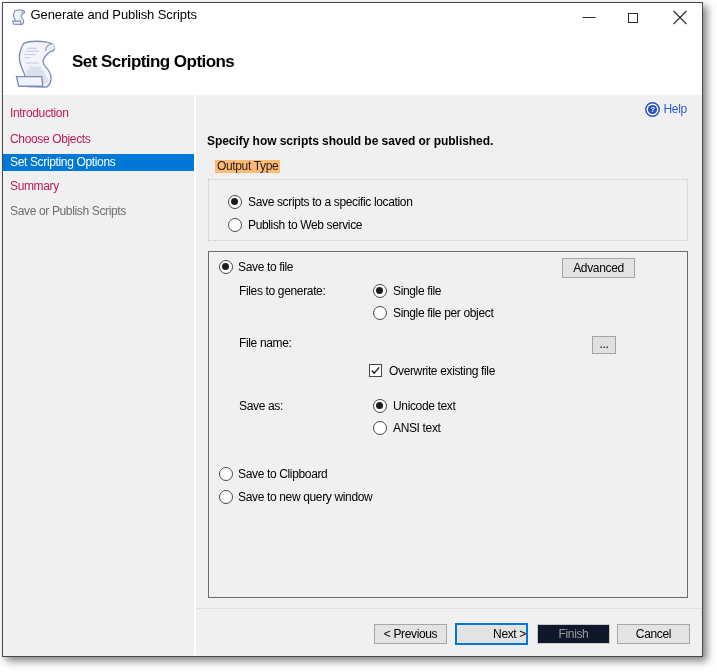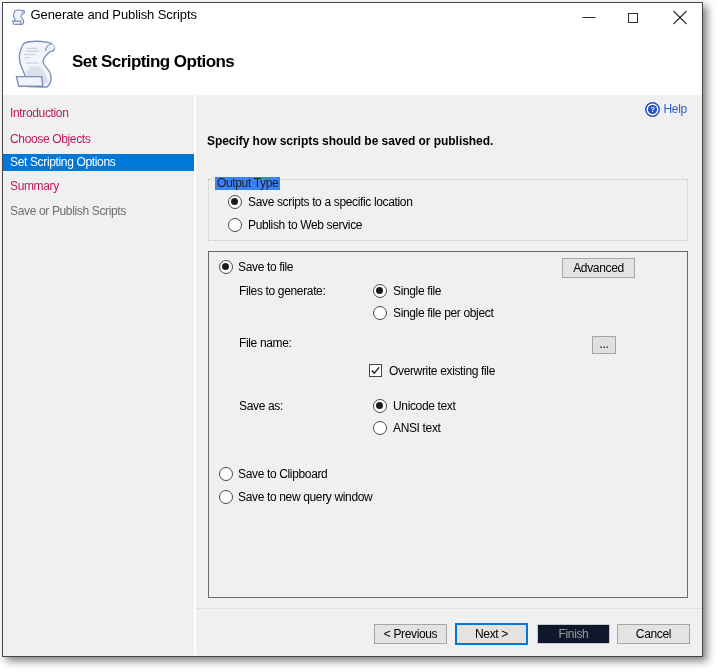--- a/index.html
+++ b/index.html
@@ -12,21 +12,21 @@
   #bigtitle{position:absolute;left:72px;top:52px;font-size:17px;font-weight:bold;color:#000;letter-spacing:-0.55px;}
   
   .nav{position:absolute;left:10px;font-size:12px;color:#be185d;line-height:13px;}
   #navsel{position:absolute;left:3px;top:154px;width:191px;height:17px;background:#0078d7;}
   #navseltext{position:absolute;left:10px;top:156px;color:#ffffff;font-size:12px;line-height:13px;}
   #vdivider{position:absolute;left:194px;top:95px;width:2px;height:560px;background:#ffffff;}
   
   #helptext{position:absolute;left:663.5px;top:102.5px;color:#2b5cd7;font-size:12px;line-height:12px;}
   #heading{position:absolute;left:207px;top:133.5px;font-size:12px;font-weight:bold;letter-spacing:-0.05px;}
   .groupbox1{position:absolute;left:208px;top:179px;width:480px;height:62px;box-sizing:border-box;border:1px dotted #c6c6c6;}
-  #g1label{position:absolute;left:215px;top:177px;background:#3b82f6;padding:0 2px;font-size:12px;line-height:13px;color:#1f1f1f;}
+  #g1label{position:absolute;left:215px;top:160px;background:#fdba74;padding:0 2px;font-size:12px;line-height:13px;color:#1f1f1f;}
   .groupbox2{position:absolute;left:208px;top:251px;width:480px;height:347px;box-sizing:border-box;border:1px solid #6b6b6b;}
   
   .radio{position:absolute;width:14px;height:14px;box-sizing:border-box;border:1.5px solid #484848;border-radius:50%;background:#fff;}
   .radio.sel::after{content:"";position:absolute;left:2px;top:2px;width:7px;height:7px;background:#1d1d1d;border-radius:50%;}
   .cb{position:absolute;width:13px;height:13px;box-sizing:border-box;border:1px solid #474747;background:#fff;}
   .lbl{position:absolute;font-size:12px;line-height:13px;color:#000;}
   
   .btn{position:absolute;box-sizing:border-box;background:#e3e3e3;border:1px solid #a6a6a6;font-size:12px;text-align:center;color:#000;}
   .btn span{position:absolute;left:0;right:0;top:50%;transform:translateY(-50%);}
   
@@ -128,21 +128,21 @@
 
   <div class="radio" style="left:219px;top:467px;"></div>
   <div class="lbl" style="left:238px;top:468px;">Save to Clipboard</div>
   <div class="radio" style="left:219px;top:490px;"></div>
   <div class="lbl" style="left:238px;top:491px;">Save to new query window</div>
 
   <div id="footline"></div>
   <div class="btn" style="left:374px;top:624px;width:73px;height:20px;">
       <span>&lt; Previous</span>
     </div>
-  <div class="btn" style="left:455px;top:623px;width:73px;height:22px;border:2px solid #0078d7;">
+  <div class="btn" style="left:455px;top:623px;width:73px;height:22px;border:2px solid #0078d7;text-align:right;">
       <span>Next &gt;</span>
     </div>
   <div class="btn" style="left:537px;top:624px;width:73px;height:20px;background:#0f172a;border-color:#c9c9c9;color:#9b9b9b;">
       <span>Finish</span>
     </div>
   <div class="btn" style="left:617px;top:624px;width:73px;height:20px;">
       <span>Cancel</span>
     </div>
 </div>
 

